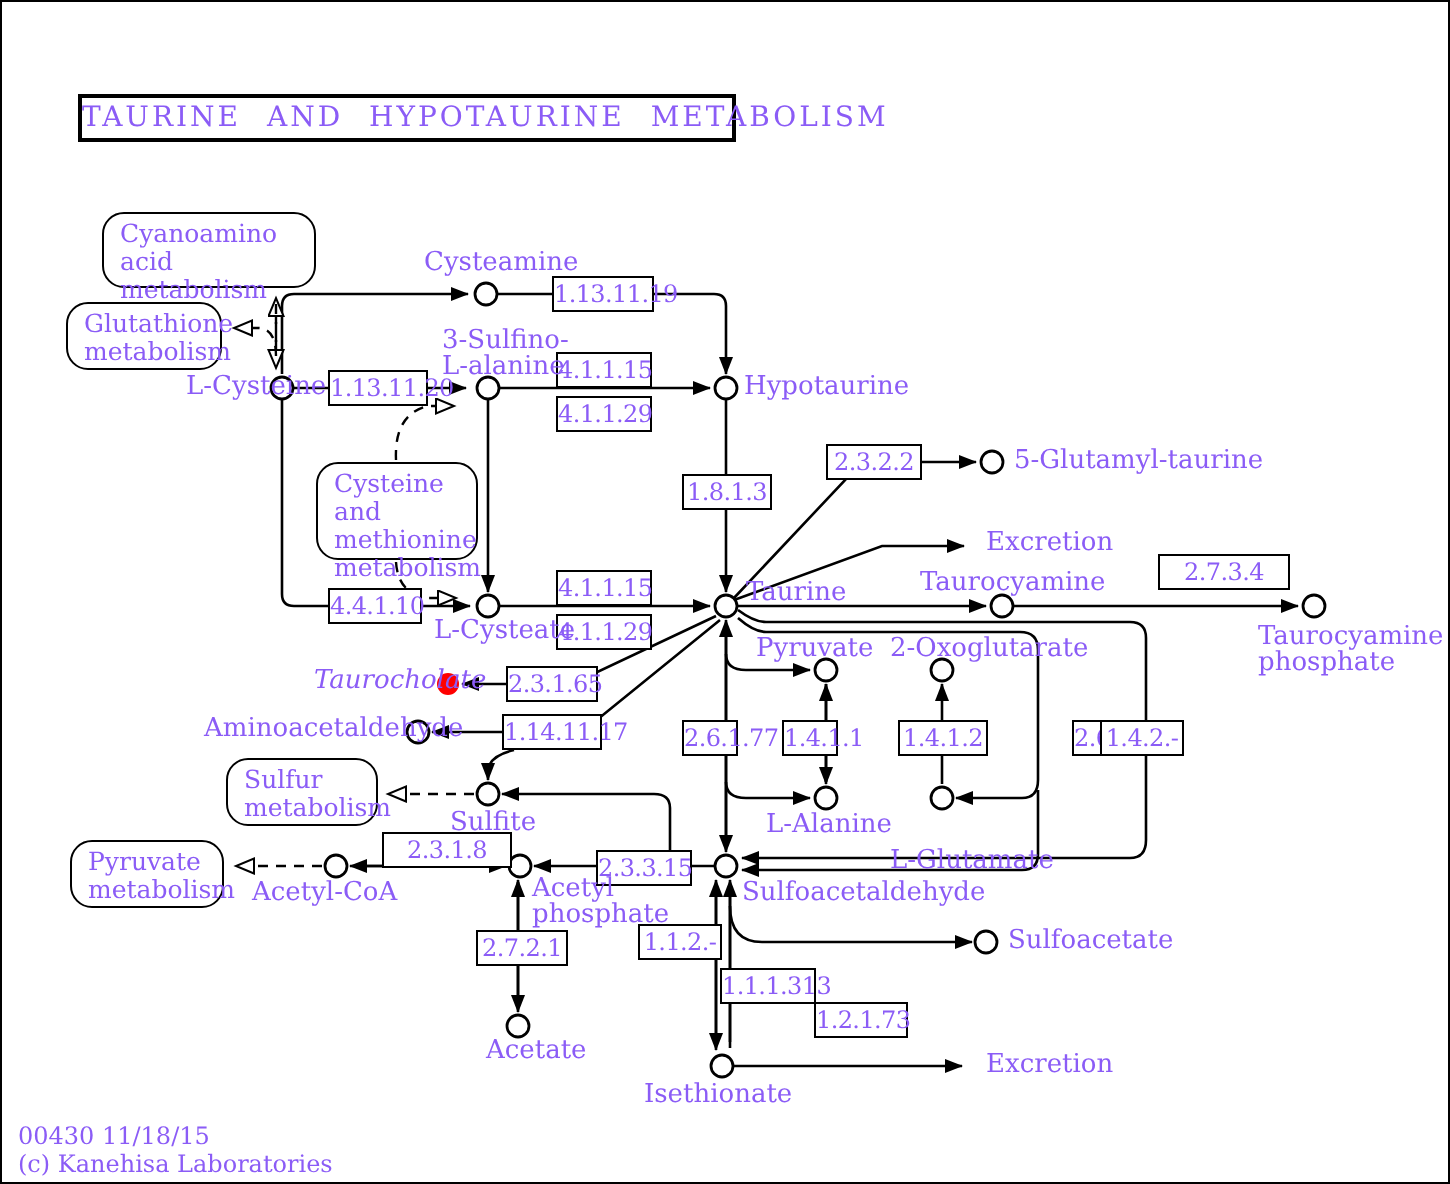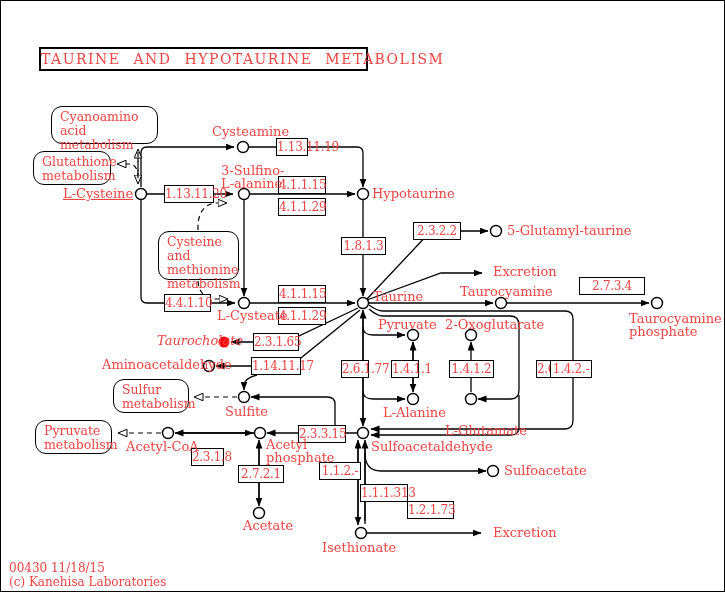--- a/index.html
+++ b/index.html
@@ -1,17 +1,17 @@
 <!DOCTYPE html>
 <html><head>
 <meta charset="utf-8">
 <style>
   html,body{margin:0;padding:0;background:#fff;}
   #map{position:relative;width:723px;height:590px;border:1px solid #000;background:#fff;
-       font-family:"DejaVu Serif", serif;color:#ef4444;overflow:hidden;}
+       font-family:"DejaVu Serif", serif;color:#8b5cf6;overflow:hidden;}
   #lines{position:absolute;left:0;top:0;}
   .ebox{position:absolute;box-sizing:border-box;height:18px;border:1px solid #000;background:#fff;
         font-size:12px;line-height:16px;text-align:center;letter-spacing:-0.3px;white-space:nowrap;cursor:pointer;}
   .pbox{position:absolute;box-sizing:border-box;border:1.5px solid #000;border-radius:11px;background:#fff;
         font-size:12.5px;line-height:14px;padding:3px 4px 2px 8px;cursor:pointer;}
   .lbl{position:absolute;font-size:13px;line-height:12.5px;white-space:nowrap;}
   #titlebox{position:absolute;left:38px;top:46px;width:329px;height:24px;box-sizing:border-box;
         border:2px solid #000;font-size:14px;line-height:20px;text-align:center;
         letter-spacing:1.5px;word-spacing:7px;white-space:nowrap;}
   .foot{position:absolute;left:8px;font-size:12px;line-height:12px;white-space:nowrap;}
@@ -124,51 +124,51 @@
 </div>
 <div class="pbox" style="left:112px;top:378px;width:76px;height:34px;">
   <div>Sulfur</div>
   <div>metabolism</div>
 </div>
 <div class="pbox" style="left:34px;top:419px;width:77px;height:34px;">
   <div>Pyruvate</div>
   <div>metabolism</div>
 </div>
 
-<div class="ebox" style="left:275px;top:137px;width:32px;">1.13.11.19</div>
+<div class="ebox" style="left:275px;top:137px;width:51px;">1.13.11.19</div>
 <div class="ebox" style="left:163px;top:184px;width:50px;">1.13.11.20</div>
 <div class="ebox" style="left:277px;top:175px;width:48px;">4.1.1.15</div>
 <div class="ebox" style="left:277px;top:197px;width:48px;">4.1.1.29</div>
 <div class="ebox" style="left:340px;top:236px;width:45px;">1.8.1.3</div>
 <div class="ebox" style="left:412px;top:221px;width:48px;">2.3.2.2</div>
 <div class="ebox" style="left:163px;top:293px;width:47px;">4.4.1.10</div>
 <div class="ebox" style="left:277px;top:284px;width:48px;">4.1.1.15</div>
 <div class="ebox" style="left:277px;top:306px;width:48px;">4.1.1.29</div>
 <div class="ebox" style="left:578px;top:276px;width:66px;">2.7.3.4</div>
 <div class="ebox" style="left:252px;top:332px;width:46px;">2.3.1.65</div>
 <div class="ebox" style="left:250px;top:356px;width:50px;">1.14.11.17</div>
 <div class="ebox" style="left:340px;top:359px;width:28px;">2.6.1.77</div>
 <div class="ebox" style="left:390px;top:359px;width:28px;">1.4.1.1</div>
 <div class="ebox" style="left:448px;top:359px;width:45px;">1.4.1.2</div>
 <div class="ebox" style="left:500px;top:359px;width:46px;margin-left:35px;">2.6.1.55</div>
 <div class="ebox" style="left:549px;top:359px;width:42px;">1.4.2.-</div>
-<div class="ebox" style="left:190px;top:447px;width:33px;">2.3.1.8</div>
+<div class="ebox" style="left:190px;top:415px;width:65px;">2.3.1.8</div>
 <div class="ebox" style="left:297px;top:424px;width:48px;">2.3.3.15</div>
 <div class="ebox" style="left:237px;top:464px;width:46px;">2.7.2.1</div>
 <div class="ebox" style="left:318px;top:461px;width:42px;">1.1.2.-</div>
 <div class="ebox" style="left:406px;top:461px;width:47px;margin-top:39px;">1.2.1.73</div>
 <div class="ebox" style="left:359px;top:483px;width:48px;">1.1.1.313</div>
 
 <div class="lbl" style="left:211px;top:125px;">Cysteamine</div>
 <div class="lbl" style="left:220px;top:164px;">
   <div>3-Sulfino-</div>
   <div>L-alanine</div>
 </div>
 <div class="lbl" style="left:371px;top:187px;">Hypotaurine</div>
-<div class="lbl" style="left:62px;top:187px;text-decoration:underline;">L-Cysteine</div>
+<div class="lbl" style="left:92px;top:187px;">L-Cysteine</div>
 <div class="lbl" style="left:216px;top:309px;">L-Cysteate</div>
 <div class="lbl" style="left:372px;top:290px;">Taurine</div>
 <div class="lbl" style="left:459px;top:285px;">Taurocyamine</div>
 <div class="lbl" style="left:628px;top:312px;">
   <div>Taurocyamine</div>
   <div>phosphate</div>
 </div>
 <div class="lbl" style="left:506px;top:224px;">5-Glutamyl-taurine</div>
 <div class="lbl" style="left:492px;top:265px;">Excretion</div>
 <div class="lbl" style="left:156px;top:334px;font-style:italic;">Taurocholate</div>

